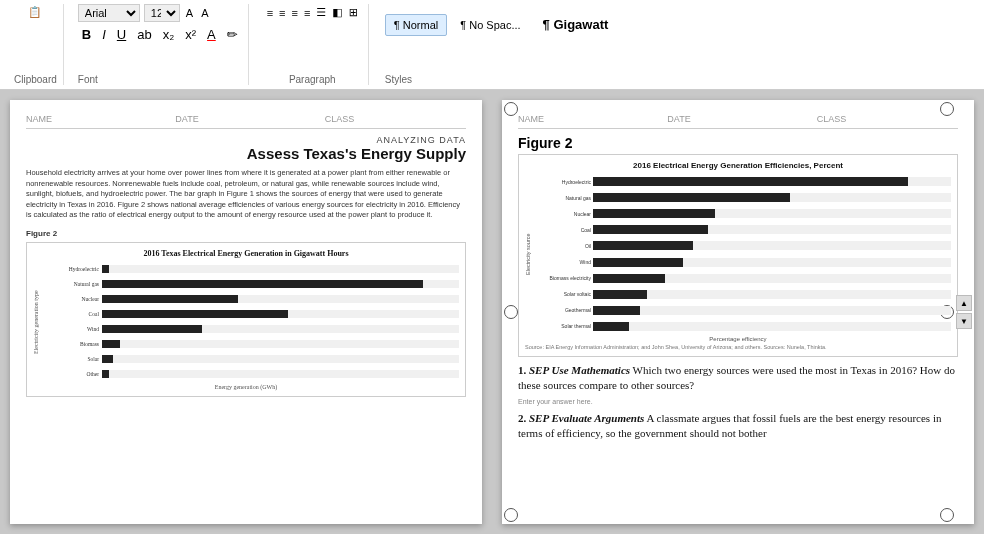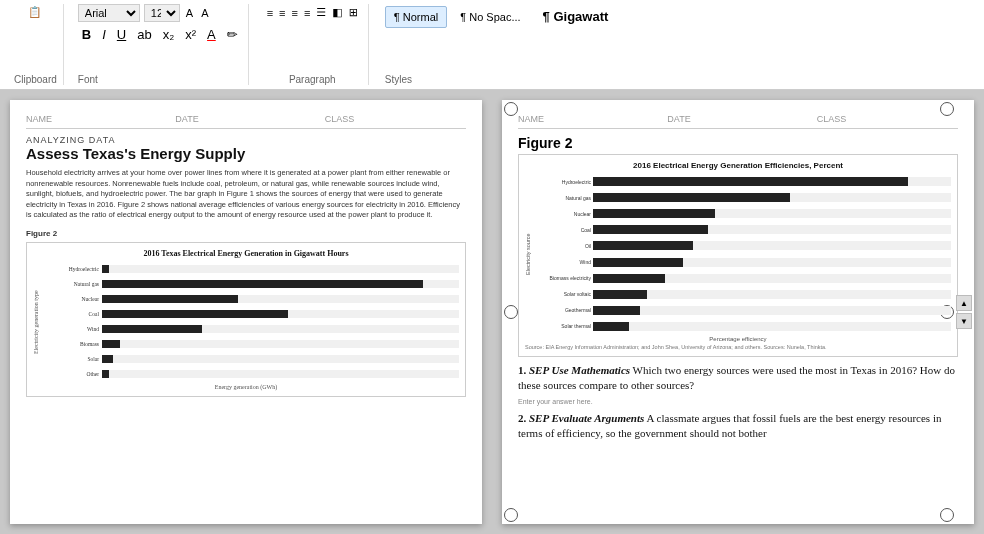--- a/index.html
+++ b/index.html
@@ -55,20 +55,21 @@
       display: flex;
       flex-direction: column;
       padding: 0 8px;
       justify-content: center;
     }
 
     .styles-row {
       display: flex;
       gap: 4px;
       align-items: center;
+      margin-top: 8px;
     }
 
     .style-item {
       padding: 4px 8px;
       border: 1px solid transparent;
       border-radius: 2px;
       cursor: pointer;
       font-size: 12px;
       white-space: nowrap;
     }
@@ -107,21 +108,21 @@
       display: flex;
       gap: 8px;
       margin-bottom: 6px;
       font-size: 9px;
       color: #999;
       border-bottom: 1px solid #ccc;
       padding-bottom: 4px;
     }
     .page-header span { flex: 1; }
 
-    .page-title-section { text-align: left; margin-bottom: 6px; }
+    .page-title-section { text-align: right; margin-bottom: 6px; }
     .analyzing-data { font-size: 9px; color: #444; letter-spacing: 1px; }
     .main-title { font-size: 15px; font-weight: bold; color: #111; }
 
     .body-text {
       font-size: 7.5px;
       line-height: 1.4;
       color: #333;
       margin-bottom: 8px;
     }
 

